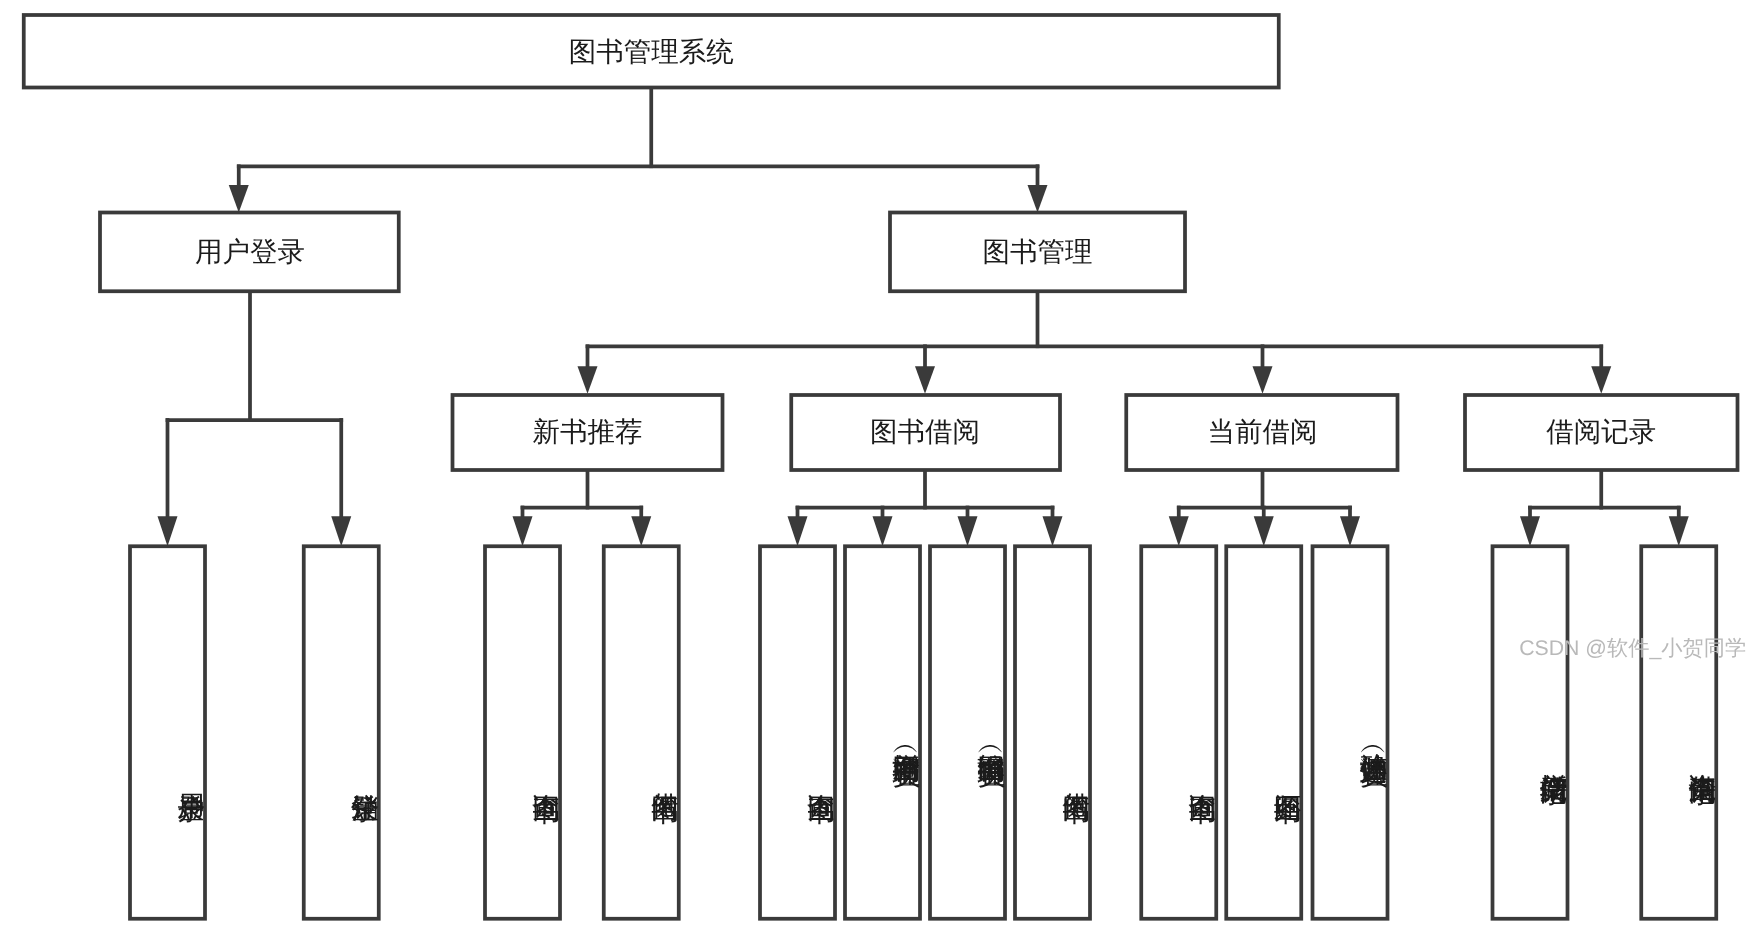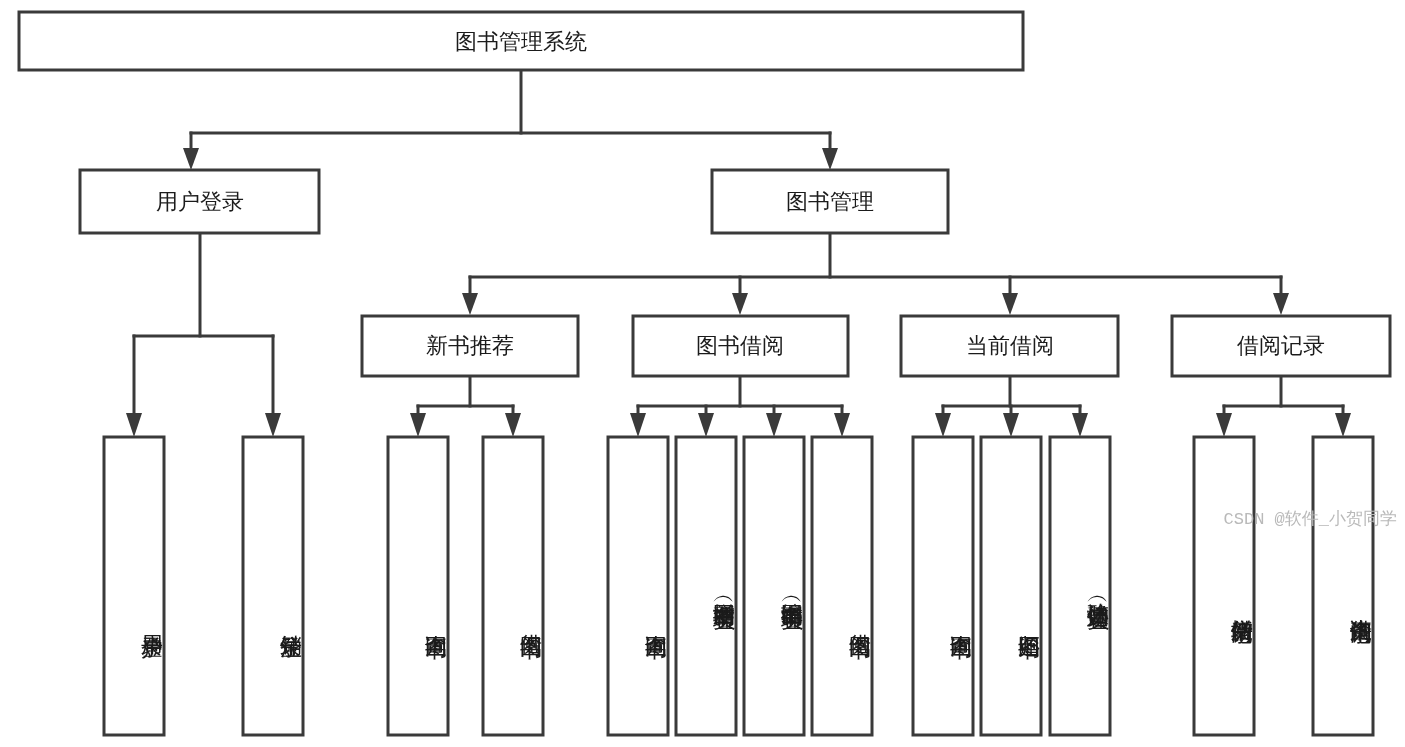--- a/index.html
+++ b/index.html
@@ -61,21 +61,21 @@
     stroke-linecap: square;
   }
   .arrow-head {
     fill: #3a3a3a;
     stroke: none;
   }
   #watermark {
     position: absolute;
     right: 8px;
     bottom: 6px;
-    font-family: Liberation Mono, monospace;
+    font-family: Liberation Sans, sans-serif;
     font-size: 17px;
     color: #b9b9b9;
     white-space: nowrap;
     user-select: none;
   }
 </style>
 </head>
 <body>
 
 <div id="diagram-root">

